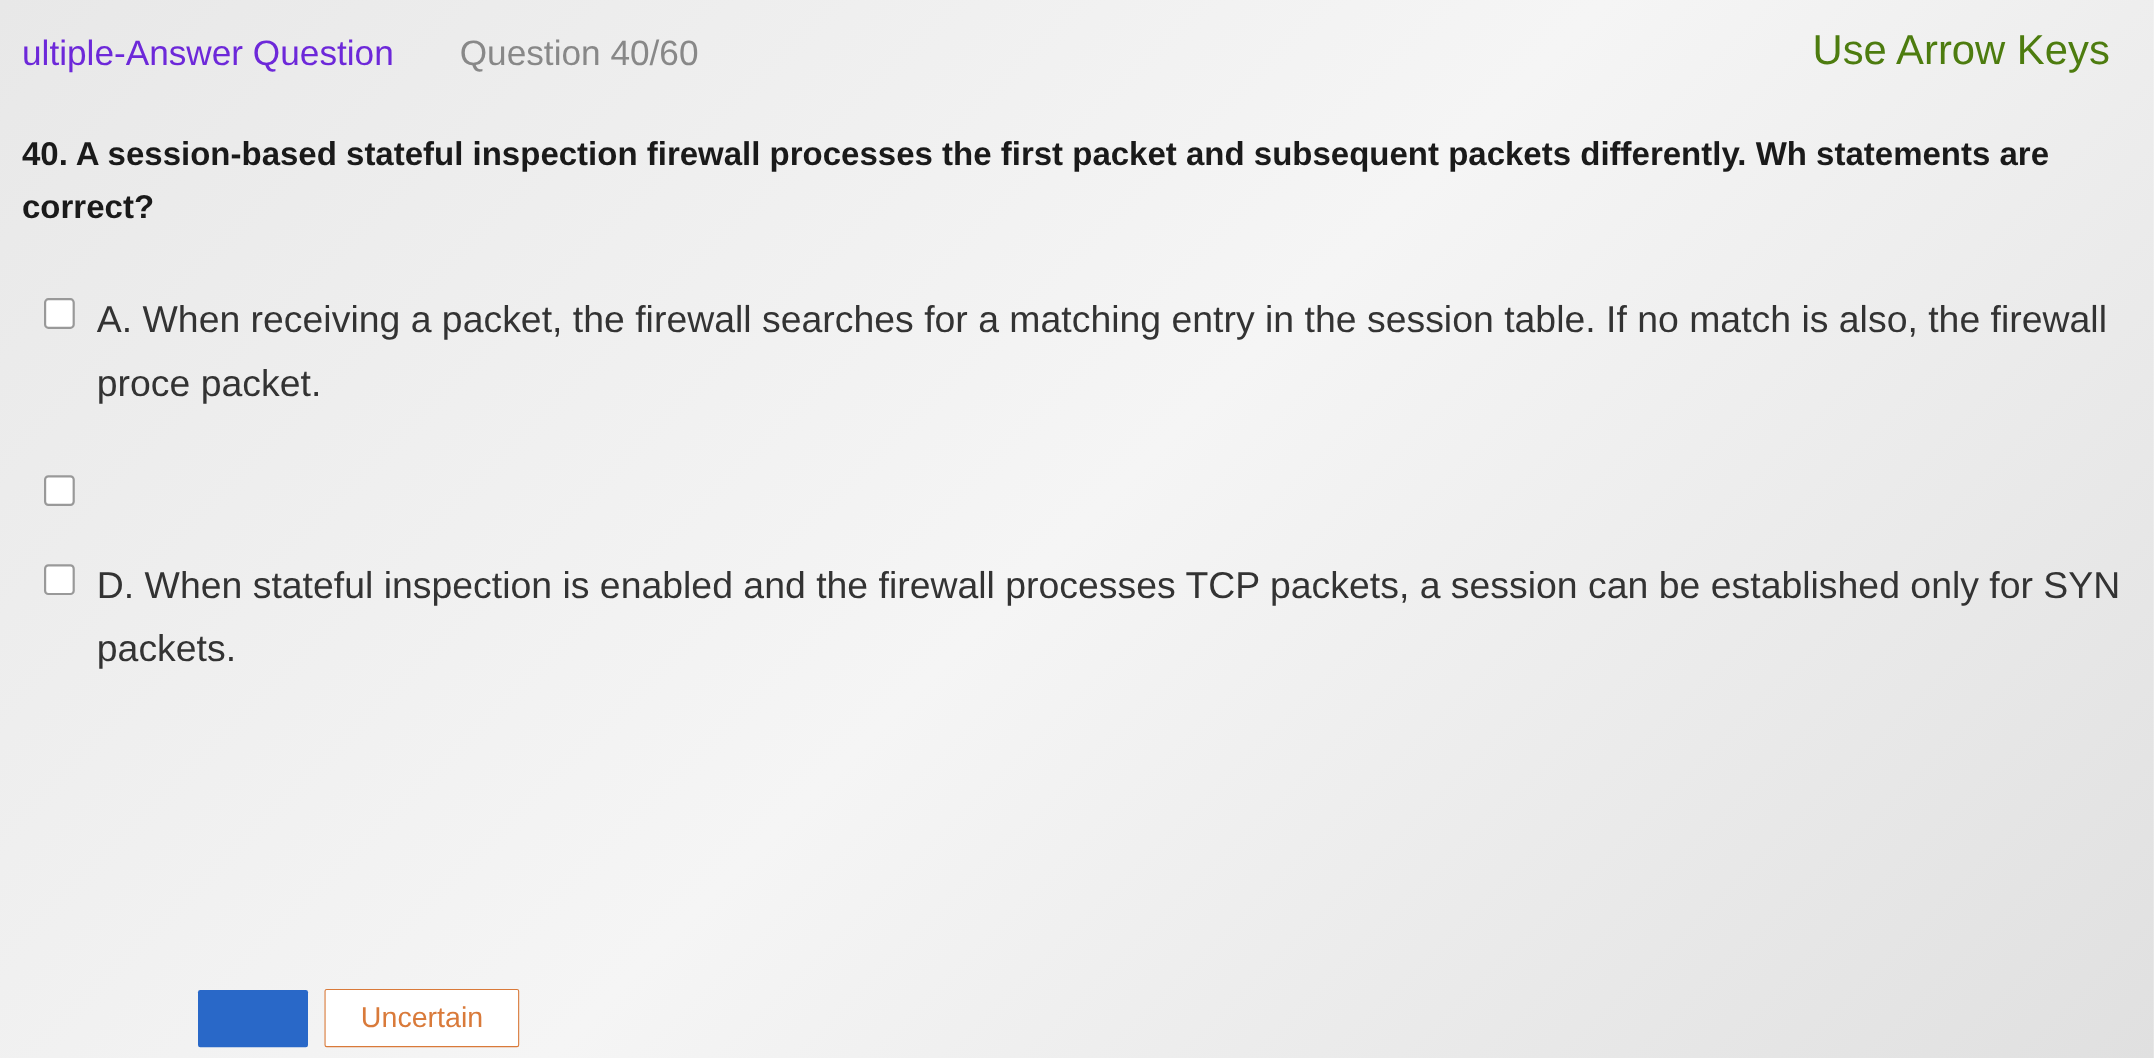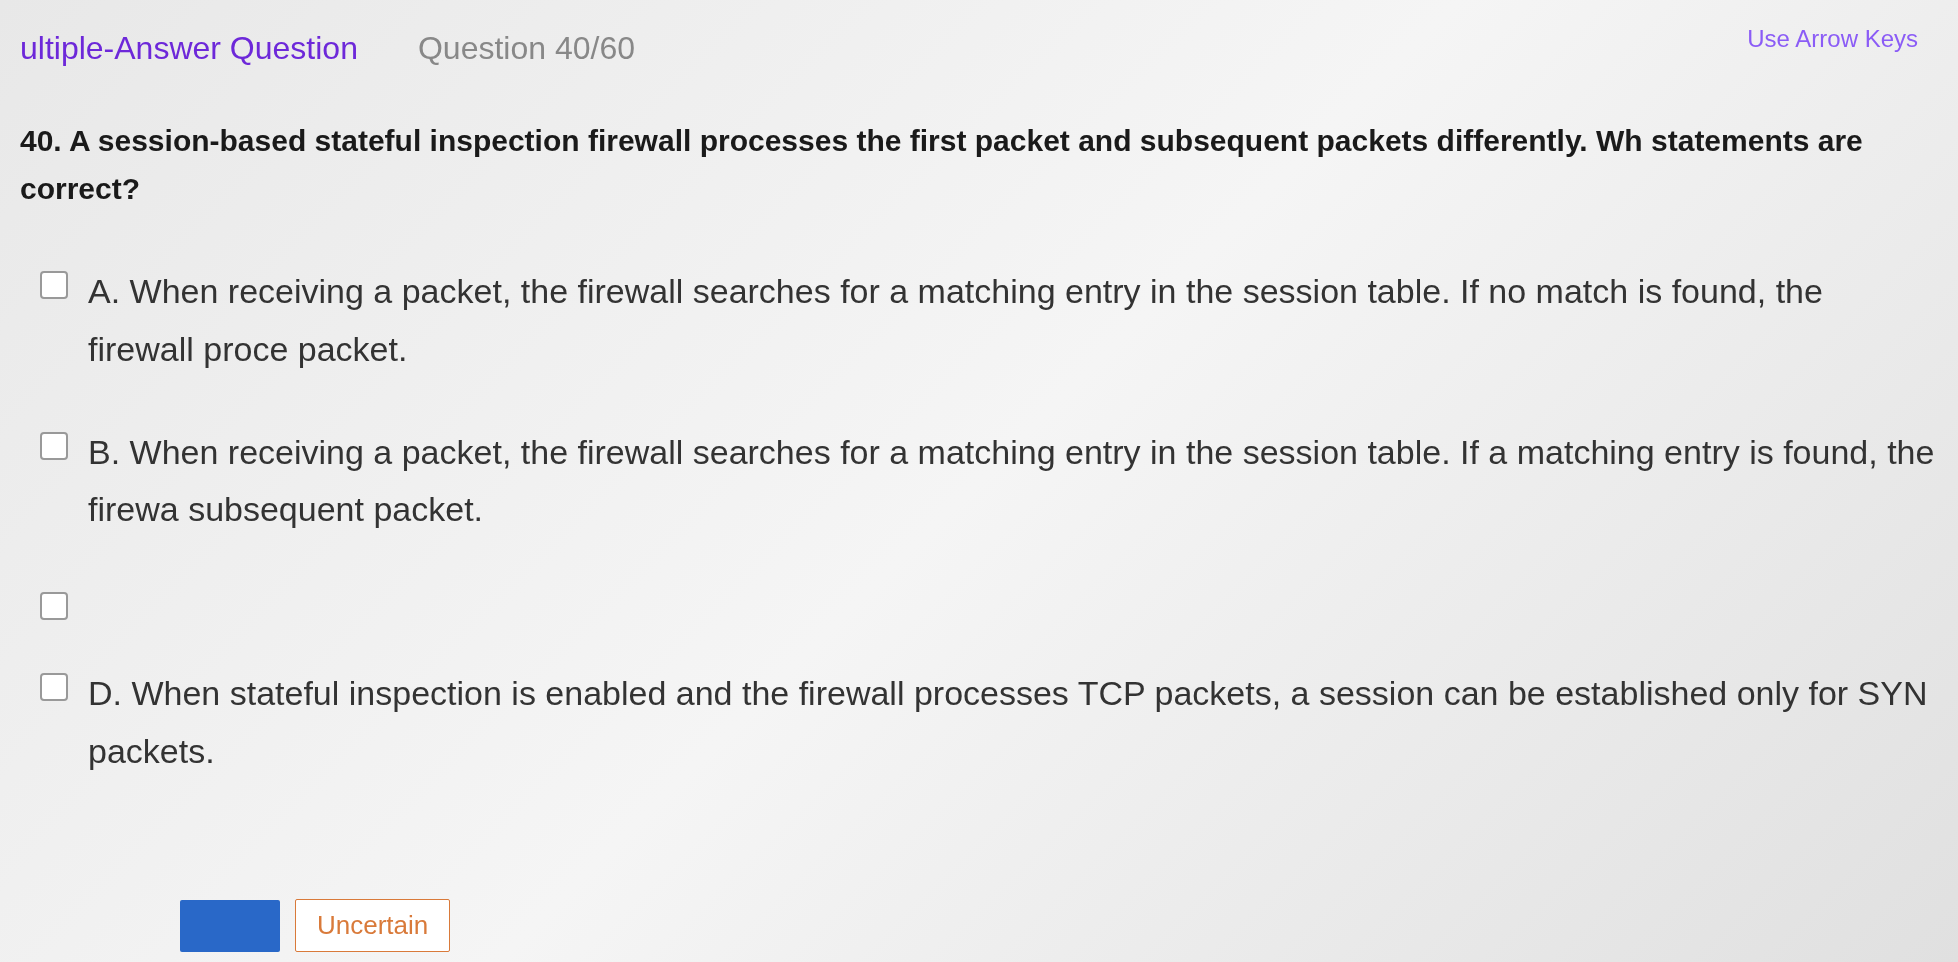--- a/index.html
+++ b/index.html
@@ -27,22 +27,22 @@
       font-size: 32px;
       font-weight: 400;
       margin-right: 60px;
     }
     .question-counter {
       color: #888;
       font-size: 32px;
       font-weight: 400;
     }
     .hint-text {
-      color: #8b5cf6;
-      font-size: 24px;
+      color: #4d7c0f;
+      font-size: 38px;
       position: absolute;
       right: 40px;
       top: 25px;
     }
     .question-text {
       font-size: 30px;
       font-weight: 600;
       color: #1a1a1a;
       line-height: 1.6;
       margin-bottom: 50px;
@@ -86,21 +86,21 @@
       color: white;
       padding: 12px 30px;
       border: none;
       font-size: 24px;
       cursor: pointer;
       border-radius: 2px;
     }
     .btn-uncertain {
       background: #fff;
       color: #d97a3a;
-      padding: 10px 21px;
+      padding: 10px 32px;
       border: 1px solid #d97a3a;
       font-size: 26px;
       cursor: pointer;
       border-radius: 2px;
     }
   </style>
 </head>
 <body>
 
 <div class="header-row">
@@ -108,25 +108,21 @@
   <span class="question-counter">Question 40/60</span>
 </div>
 
 <div class="hint-text">Use Arrow Keys</div>
 
 <div class="question-text">40. A session-based stateful inspection firewall processes the first packet and subsequent packets differently. Wh statements are correct?</div>
 
 <div class="options-container">
   <div class="option-row">
     <div class="checkbox"></div>
-    <div class="option-text">A. When receiving a packet, the firewall searches for a matching entry in the session table. If no match is found, the firewall proce packet.</div>
-  </div>
-  <div class="option-row">
-    <div class="checkbox"></div>
-    <div class="option-text">B. When receiving a packet, the firewall searches for a matching entry in the session table. If a matching entry is found, the firewa subsequent packet.</div>
+    <div class="option-text">A. When receiving a packet, the firewall searches for a matching entry in the session table. If no match is also, the firewall proce packet.</div>
   </div>
   <div class="option-row">
     <div class="checkbox"></div>
   </div>
   <div class="option-row">
     <div class="checkbox"></div>
     <div class="option-text">D. When stateful inspection is enabled and the firewall processes TCP packets, a session can be established only for SYN packets.</div>
   </div>
 </div>
 

